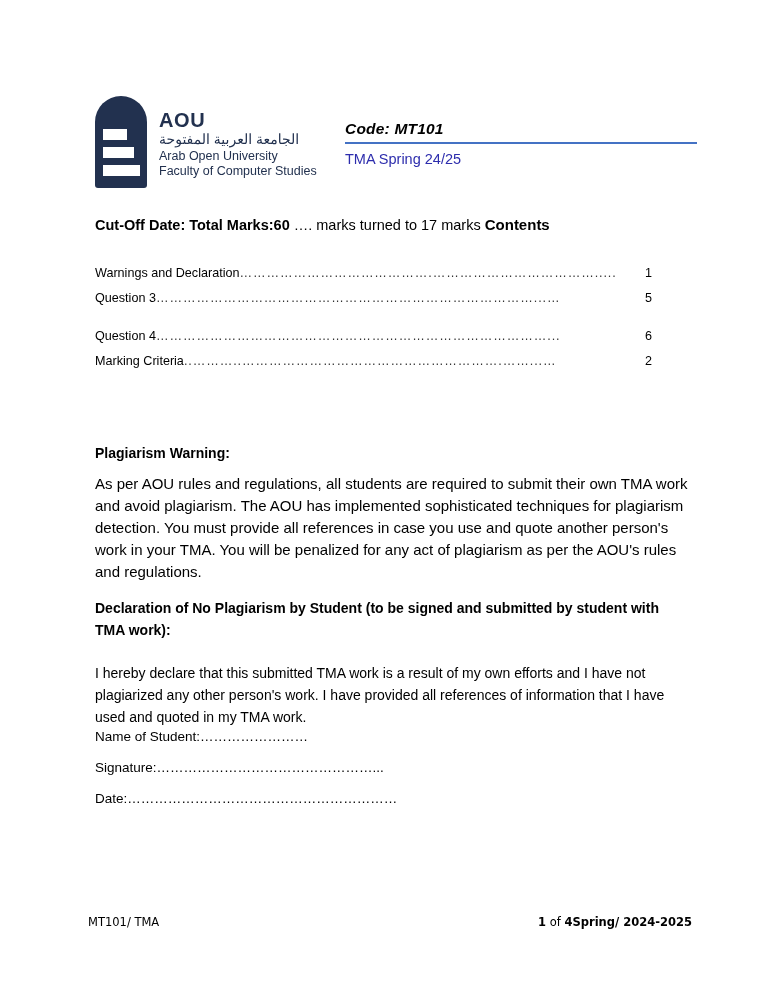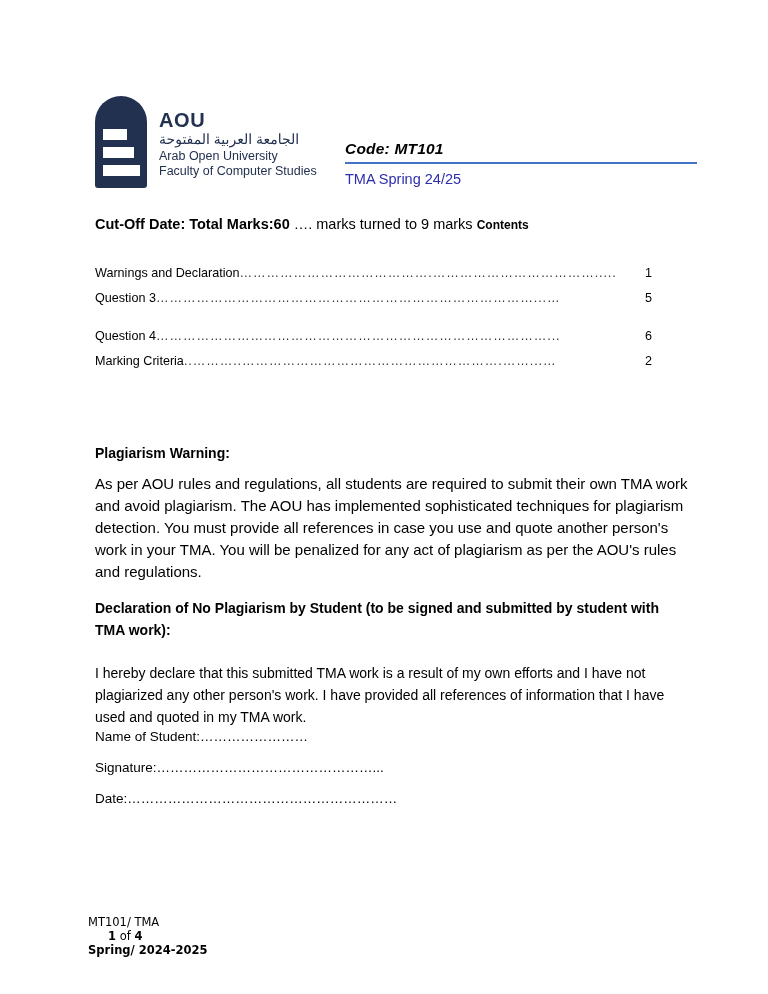--- a/index.html
+++ b/index.html
@@ -78,21 +78,21 @@
     line-height: 1.25;
   }
   .logo-en1, .logo-en2 {
     font-size: 12.5px;
     line-height: 1.25;
   }
 
   .code-block {
     position: absolute;
     left: 250px;
-    top: 44px;
+    top: 24px;
     width: 355px;
   }
   .code-line {
     font-size: 15.5px;
     font-weight: bold;
     font-style: italic;
     letter-spacing: 0.2px;
     white-space: nowrap;
   }
   .code-rule {
@@ -111,21 +111,21 @@
   .cutoff {
     position: absolute;
     left: 95px;
     top: 209px;
     width: 600px;
     font-size: 14.5px;
     line-height: 31px;
   }
   .cutoff b { font-weight: bold; text-align: right; }
   .contents-word {
-    font-size: 12px;
+    font-size: 15px;
     font-weight: bold;
   }
 
   
   .toc {
     position: absolute;
     left: 95px;
     top: 266px;
     width: 557px;
     font-size: 12.6px;
@@ -194,21 +194,20 @@
   
   .footer {
     position: absolute;
     left: 88px;
     top: 915px;
     width: 604px;
     font-family: "DejaVu Sans", sans-serif;
     font-size: 11.5px;
     display: flex;
     align-items: baseline;
-    flex-direction: column;
   }
   .footer-left  { flex: 0 0 auto; }
   .footer-mid   { flex: 1 1 auto; text-align: right; margin-left: -40px; padding-left: 20px; }
   .footer-right { flex: 0 0 auto; font-weight: bold; }
   .footer-mid b { font-weight: bold; }
 </style>
 </head>
 <body>
 
 <div class="page">
@@ -230,21 +229,21 @@
     </div>
 
     <div class="code-block">
       <div class="code-line"><span>Code:</span> <span>MT101</span></div>
       <div class="code-rule"></div>
       <div class="tma-line">TMA Spring 24/25</div>
     </div>
 
   </div>
 
-  <div class="cutoff"><b>Cut-Off Date: Total Marks:60</b><span> …. marks turned to 9 marks </span><span class="contents-word">Contents</span></div>
+  <div class="cutoff"><b>Cut-Off Date: Total Marks:60</b><span> …. marks turned to 17 marks </span><span class="contents-word">Contents</span></div>
 
   <div class="toc">
 
     <div class="toc-row">
       <span class="toc-label">Warnings and Declaration</span>
       <span class="toc-dots">…………………………………….……………………………….....</span>
       <span class="toc-page">1</span>
     </div>
 
 

